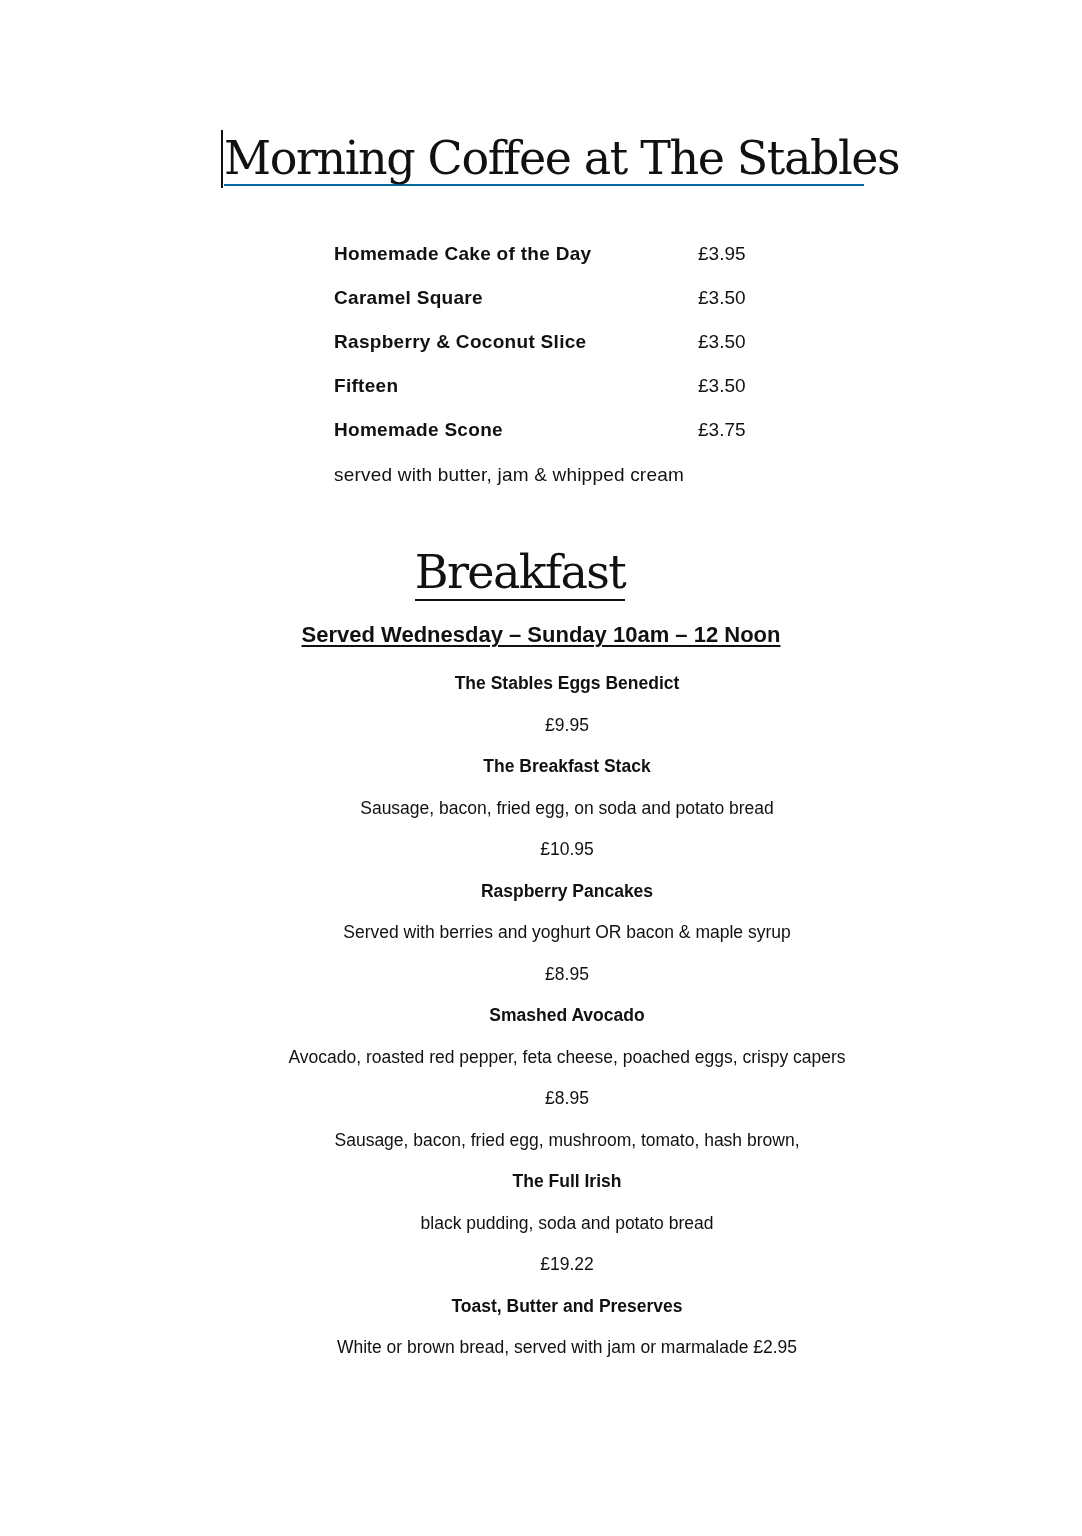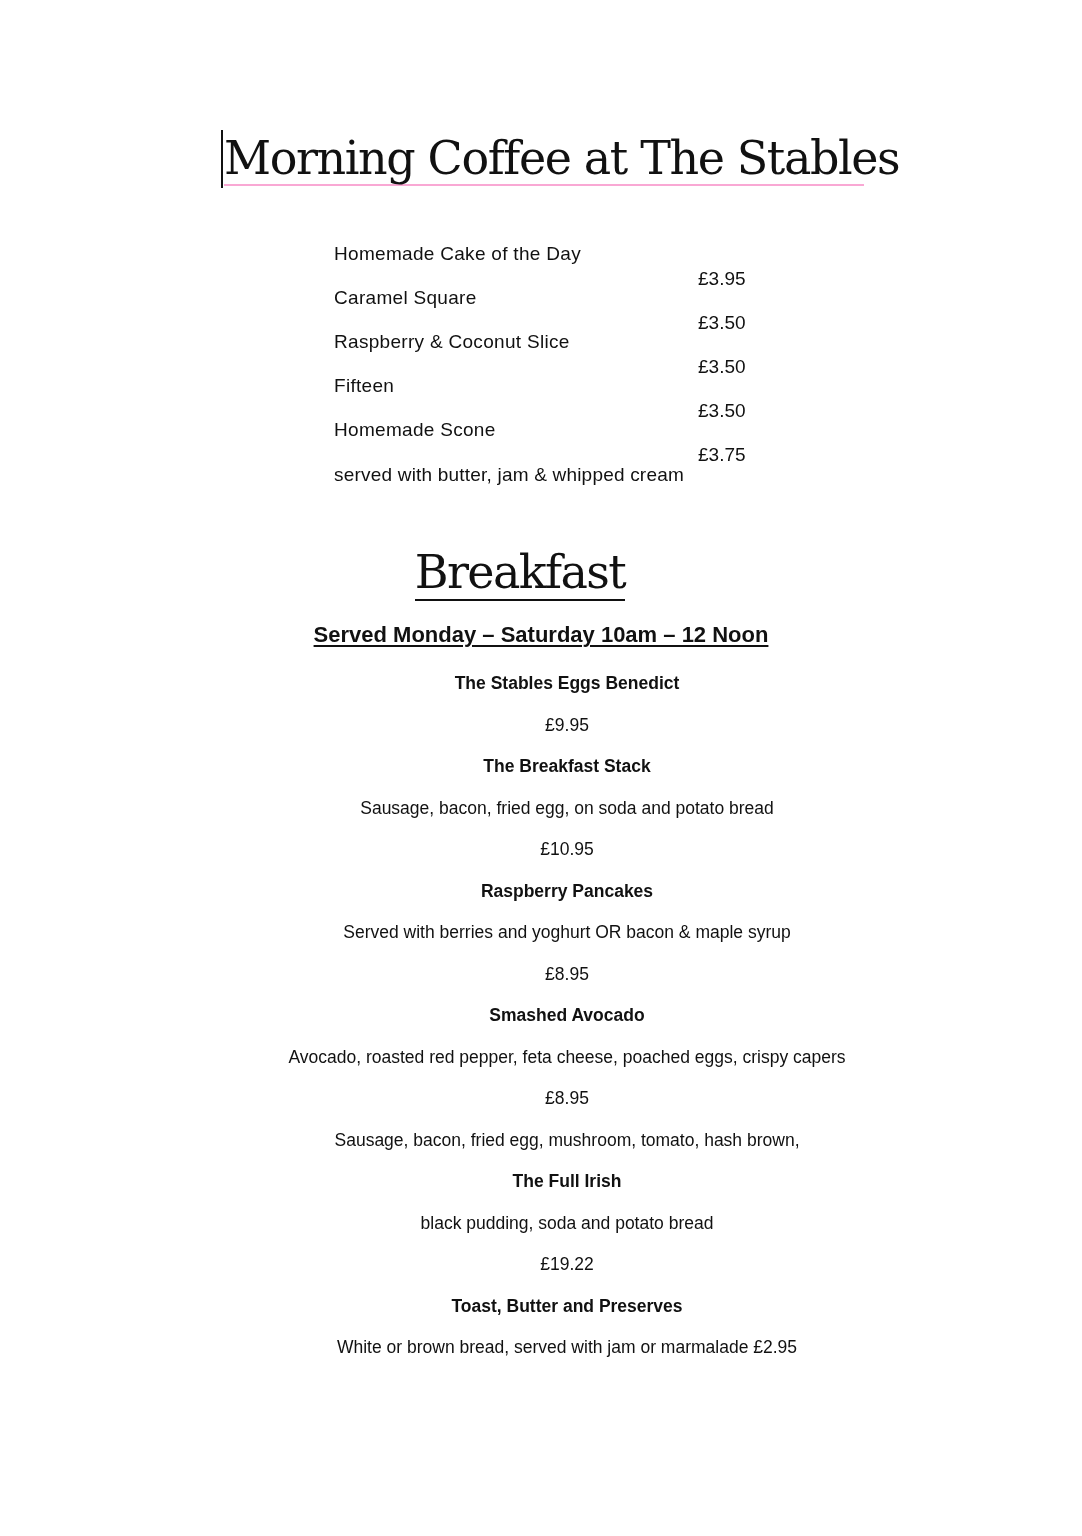--- a/index.html
+++ b/index.html
@@ -32,47 +32,46 @@
     .title-main {
       position: absolute;
       left: 224px;
       top: 128px;
       width: 640px;
       font-family: "DejaVu Serif", "Liberation Serif", serif;
       font-size: 46px;
       line-height: 60px;
       letter-spacing: -1.4px;
       white-space: nowrap;
-      border-bottom: 2px solid #f9a8d4;
+      border-bottom: 2px solid #0369a1;
       height: 56px;
       color: #111;
     }
     .coffee-table {
       position: absolute;
       left: 334px;
       top: 237px;
       width: 420px;
     }
     .coffee-row {
       position: relative;
       height: 44px;
       font-size: 19px;
       line-height: 34px;
     }
     .coffee-row .name {
       position: absolute;
       left: 0;
-      font-weight: normal;
+      font-weight: bold;
       letter-spacing: 0.3px;
     }
     .coffee-row .price {
       position: absolute;
       left: 364px;
       font-weight: normal;
-      margin-top: 25px;
     }
     .coffee-note {
       position: absolute;
       left: 334px;
       top: 458px;
       font-size: 19px;
       line-height: 34px;
       letter-spacing: 0.2px;
     }
     .title-breakfast {
@@ -151,21 +150,21 @@
     <div class="coffee-row">
       <span class="name">Homemade Scone</span>
       <span class="price">£3.75</span>
     </div>
   </div>
   <div class="coffee-note">served with butter, jam &amp; whipped cream</div>
 
   <div class="title-breakfast">
     <span>Breakfast</span>
   </div>
-  <div class="served-line">Served Monday – Saturday 10am – 12 Noon</div>
+  <div class="served-line">Served Wednesday – Sunday 10am – 12 Noon</div>
 
   <div class="breakfast-list">
     <div class="bline name">The Stables Eggs Benedict</div>
     <div class="bline">£9.95</div>
 
     <div class="bline name">The Breakfast Stack</div>
     <div class="bline">Sausage, bacon, fried egg, on soda and potato bread</div>
     <div class="bline">£10.95</div>
 
     <div class="bline name">Raspberry Pancakes</div>

